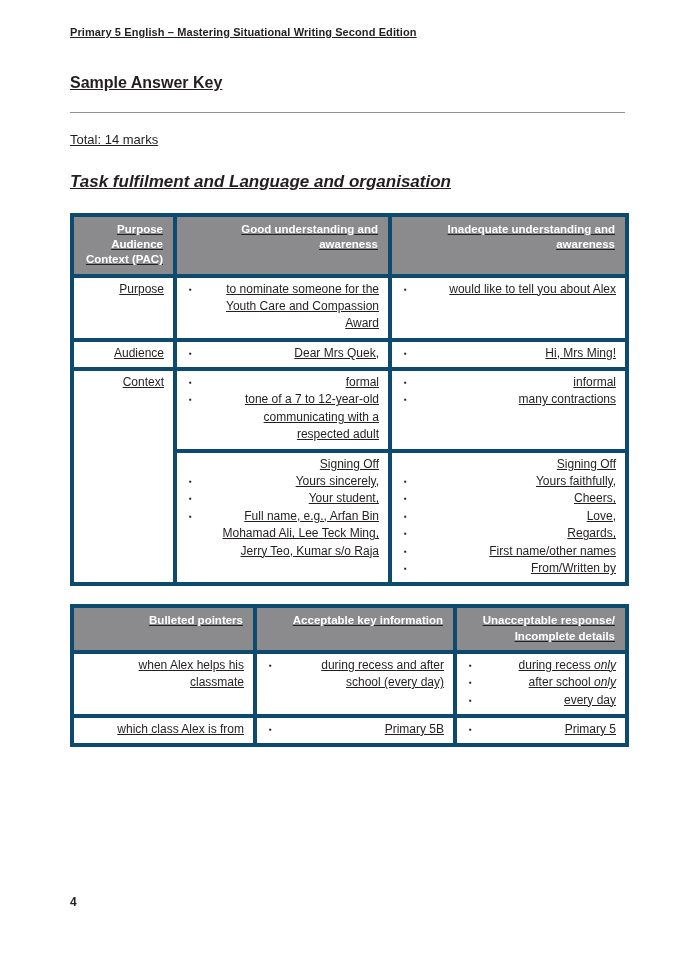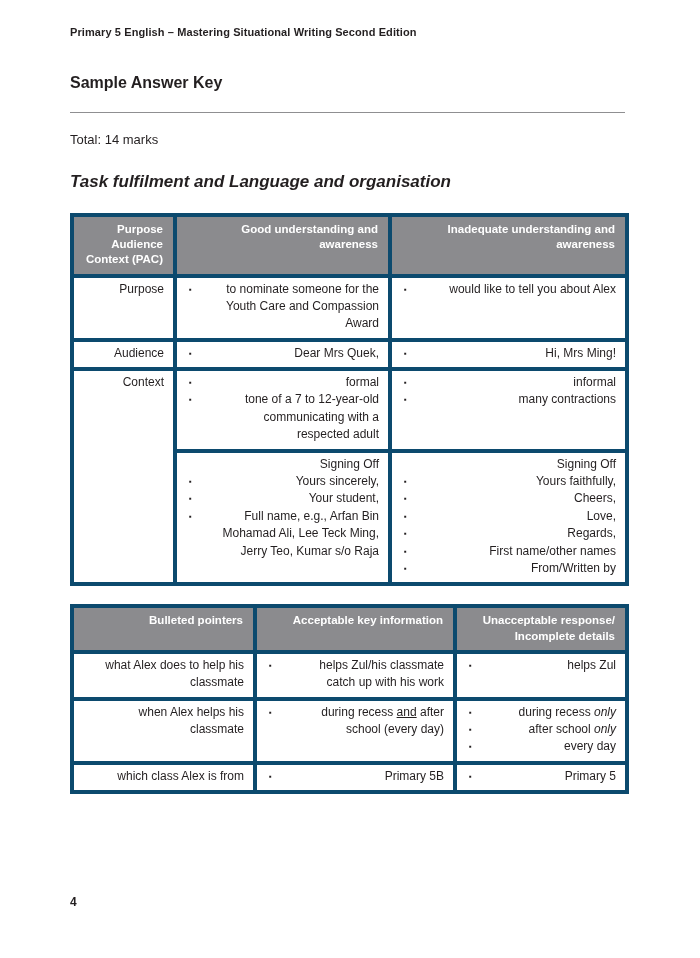--- a/index.html
+++ b/index.html
@@ -9,20 +9,21 @@
     font-family: "Liberation Sans", sans-serif;
     color: #231f20;
     position: relative;
     overflow: hidden;
   }
   .page {
     position: relative;
     width: 700px; height: 958px;
     padding: 26px 75px 0 70px;
     background: #ffffff;
+    text-decoration: underline;
   }
   .running-head {
     font-size: 11px;
     font-weight: bold;
     letter-spacing: 0.1px;
   }
   .section-title {
     margin-top: 36px;
     font-size: 16px;
     font-weight: bold;
@@ -197,33 +198,20 @@
     <thead>
       <tr>
         <th>Bulleted pointers</th>
         <th>Acceptable key information</th>
         <th>Unacceptable response/
 Incomplete details</th>
       </tr>
     </thead>
     <tbody>
       <tr>
-        <td>what Alex does to help his classmate</td>
-        <td>
-          <ul class="bullets">
-            <li>helps Zul/his classmate catch up with his work</li>
-          </ul>
-        </td>
-        <td>
-          <ul class="bullets">
-            <li>helps Zul</li>
-          </ul>
-        </td>
-      </tr>
-      <tr>
         <td>when Alex helps his classmate</td>
         <td>
           <ul class="bullets">
             <li><span>during recess </span><span class="u">and</span><span> after school (every day)</span></li>
           </ul>
         </td>
         <td>
           <ul class="bullets">
             <li><span>during recess </span><span class="i">only</span></li>
             <li><span>after school </span><span class="i">only</span></li>

